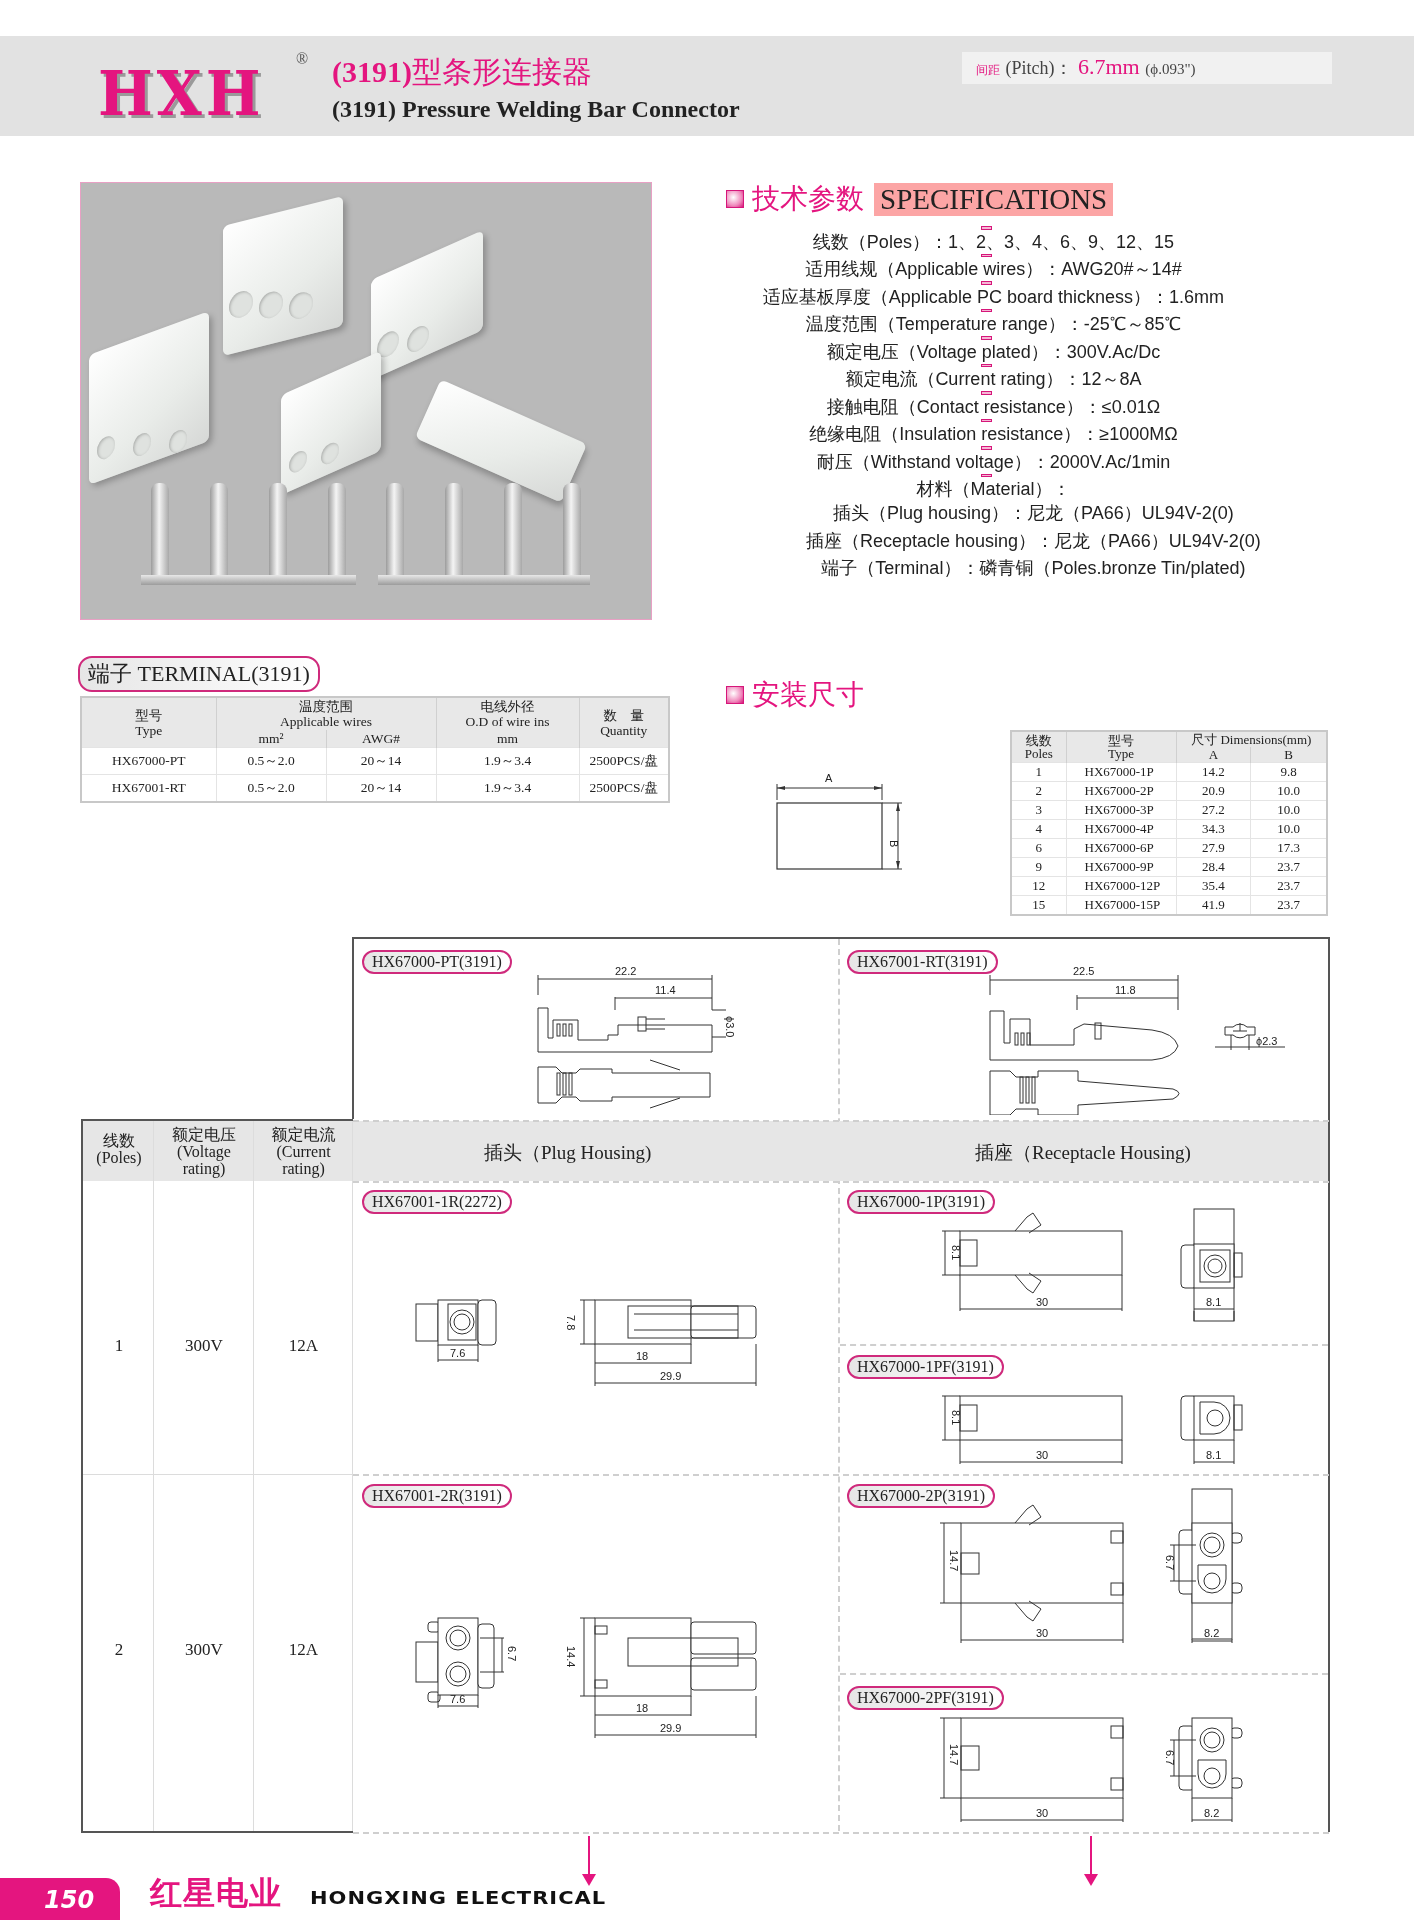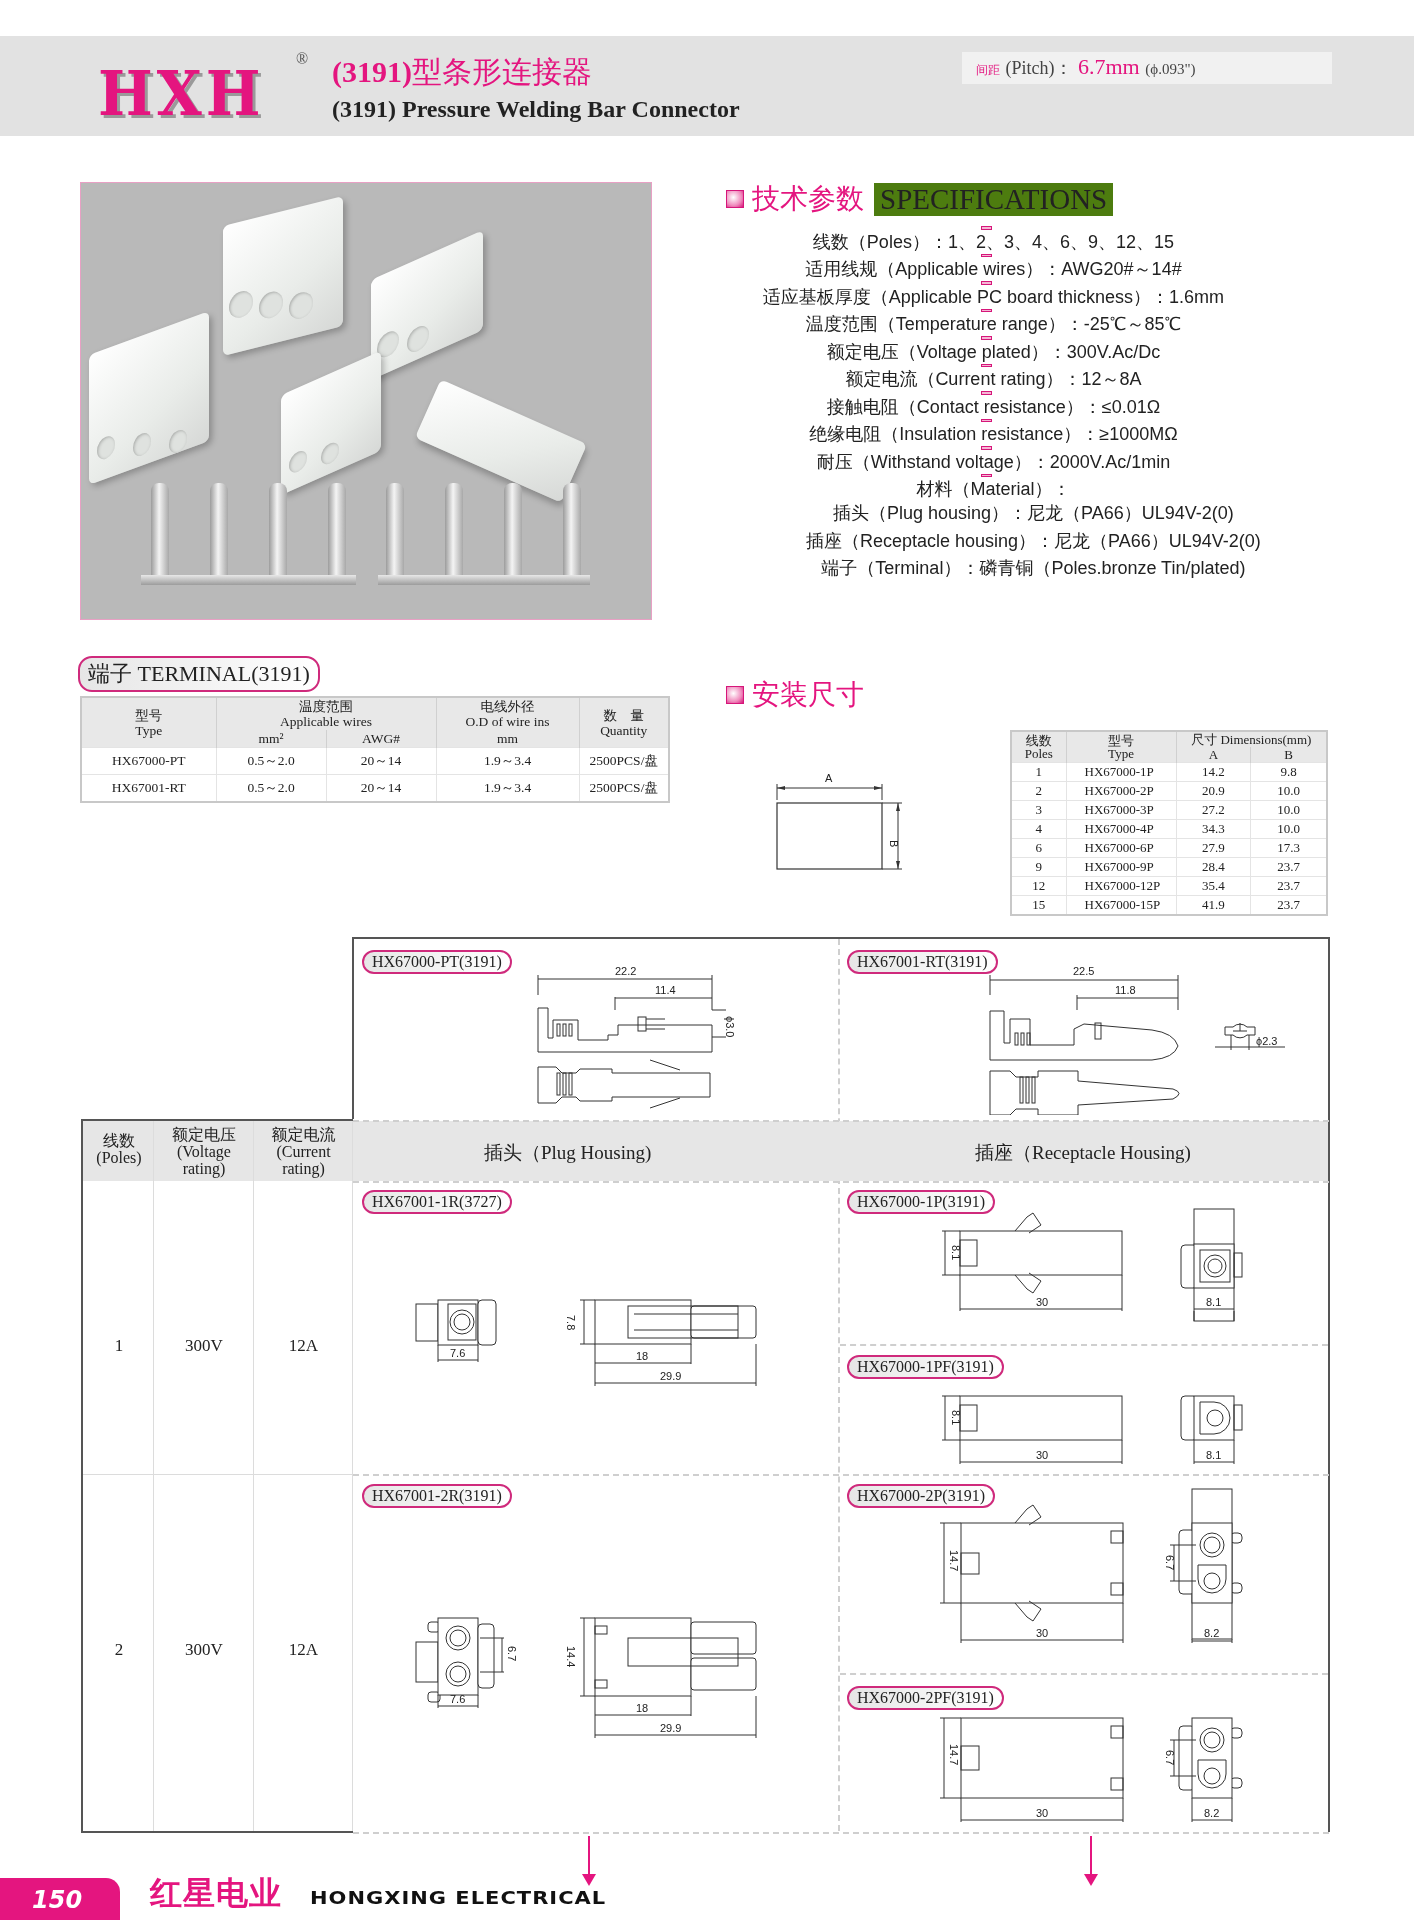--- a/index.html
+++ b/index.html
@@ -26,21 +26,21 @@
              border-radius: 6px; box-shadow: 3px 4px 6px rgba(0,0,0,.25); }
   .cavity { position: absolute; background: #dfe2df; border-radius: 50%; box-shadow: inset 1px 1px 3px rgba(0,0,0,.25); }
   .pin { position: absolute; width: 18px; height: 95px; background: linear-gradient(90deg,#9c9c9c,#f4f4f4 45%,#a8a8a8);
          border-radius: 8px 8px 3px 3px; }
   .strip { position: absolute; height: 10px; background: linear-gradient(#e8e8e8,#9c9c9c); }
 
   
   .sec-head { font-family: "DejaVu Sans", sans-serif; font-size: 28px; color: #e4157f; display: flex; align-items: center; }
   .sec-head .sq { width: 18px; height: 18px; background: radial-gradient(circle at 40% 40%, #ffffff, #f08bbd 60%, #d6167a);
                   margin-right: 8px; border: 1px solid #d6167a; }
-  .sec-head .en { font-family: "Liberation Serif", serif; color: #222; background: #4d7c0f; padding: 0 6px; margin-left: 10px; font-size: 29px; }
+  .sec-head .en { font-family: "Liberation Serif", serif; color: #222; background: #fca5a5; padding: 0 6px; margin-left: 10px; font-size: 29px; }
 
   .spec-list { left: 726px; top: 226px; font-family: "Liberation Sans", sans-serif; font-size: 18px; color: #222; }
   .spec-row { height: 27.5px; display: flex; align-items: center; white-space: nowrap; flex-direction: column; }
   .spec-row .b { width: 11px; height: 11px; border: 1px solid #d6167a; background: #f5b6d4; margin-right: 14px; }
   .spec-row.sub { padding-left: 80px; }
 
   
   .pill { border: 2px solid #cf2a7c; border-radius: 14px; background: linear-gradient(90deg,#e6e6e6,#ffffff);
           font-size: 16px; padding: 1px 8px; white-space: nowrap; color: #222; display: inline-block; }
 
@@ -62,21 +62,21 @@
   .dash-v { position: absolute; width: 0; border-left: 2px dashed #cfcfcf; }
   .hdr-band { position: absolute; background: #e6e6e6; }
   .hdr-cell { position: absolute; font-size: 16px; text-align: center; line-height: 17px; color: #222; }
   .hdr-big { position: absolute; font-size: 19px; color: #222; }
   .cell-val { position: absolute; font-size: 17px; color: #222; text-align: center; }
   svg text { font-family: "Liberation Sans", sans-serif; font-size: 11px; fill: #222; }
 
   
   .pagebox { left: 0; top: 1878px; width: 120px; height: 42px; background: #e4157f; border-radius: 0 14px 0 0;
              color: #fff; font-family: "DejaVu Sans", sans-serif; font-weight: bold; font-style: italic; font-size: 24px;
-             padding: 8px 0 0 32px; }
+             padding: 8px 0 0 44px; }
   .brand-cn { left: 150px; top: 1872px; font-family: "DejaVu Sans", sans-serif; font-weight: bold; font-size: 32px; color: #e4157f; letter-spacing: 1px; }
   .brand-en { left: 310px; top: 1886px; font-family: "DejaVu Sans", sans-serif; font-size: 21px; color: #111; letter-spacing: 1px; font-weight: bold; transform: scaleY(0.85); }
   .arrow { position: absolute; width: 2px; background: #e4157f; }
   .arrow::after { content: ""; position: absolute; left: -6px; bottom: -10px; border-left: 7px solid transparent;
                   border-right: 7px solid transparent; border-top: 12px solid #e4157f; }
 </style>
 </head>
 <body>
 
 <div class="abs header"></div>
@@ -376,21 +376,21 @@
       <line x1="248" y1="66" x2="262" y2="66"></line>
     <line x1="246" y1="70" x2="246" y2="85"></line>
       <line x1="264" y1="70" x2="264" y2="85"></line>
     <line x1="230" y1="82" x2="300" y2="82"></line>
   </g>
   <text x="88" y="10">22.5</text>
   <text x="130" y="29">11.8</text>
   <text x="271" y="80">ϕ2.3</text>
 </svg>
 
-<div class="abs pill" style="left:362px;top:1190px">HX67001-1R(3727)</div>
+<div class="abs pill" style="left:362px;top:1190px">HX67001-1R(2272)</div>
 <svg class="abs" style="left:400px;top:1290px" width="380" height="100">
   <g stroke="#333" fill="none" stroke-width="1">
     <rect x="16" y="14" width="22" height="37"></rect>
     <rect x="38" y="10" width="40" height="45" fill="#fff"></rect>
     <rect x="78" y="10" width="18" height="45" rx="4" fill="#fff"></rect>
     <rect x="48" y="14" width="28" height="36"></rect>
     <circle cx="62" cy="32" r="12"></circle>
       <circle cx="62" cy="32" r="8"></circle>
     <line x1="38" y1="55" x2="38" y2="72"></line>
       <line x1="78" y1="55" x2="78" y2="72"></line>

